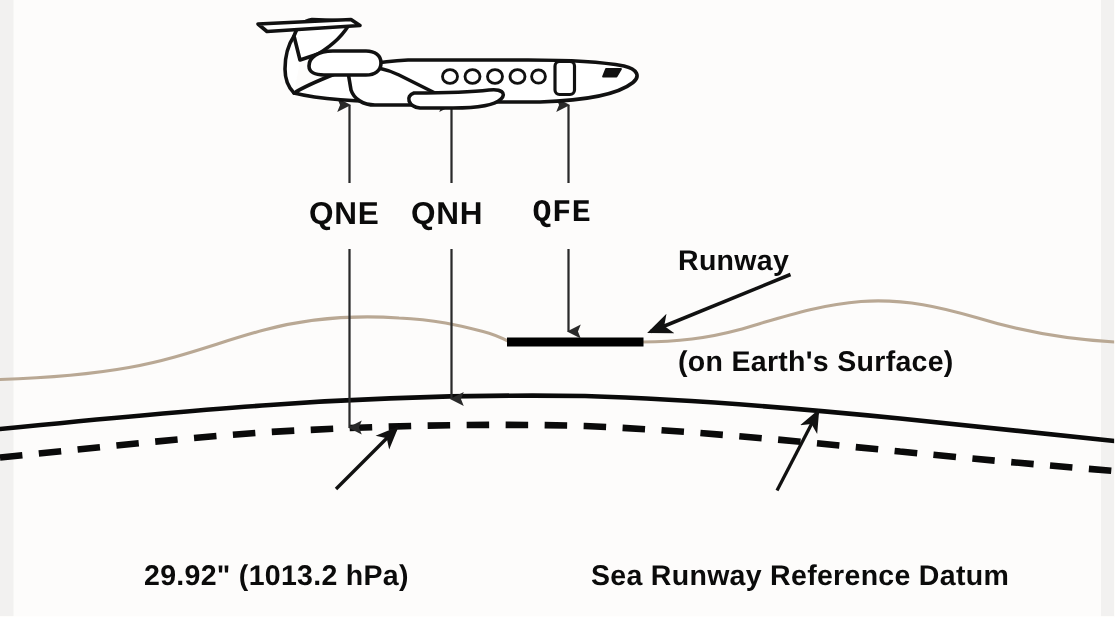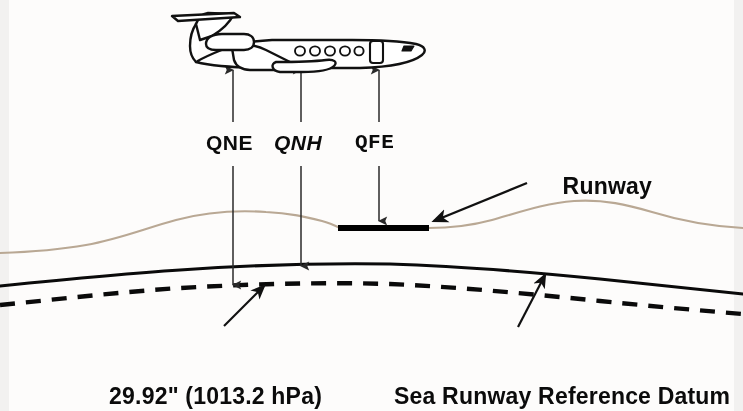--- a/index.html
+++ b/index.html
@@ -40,25 +40,25 @@
     font-weight: bold;
     line-height: 1.18;
     white-space: pre;
     letter-spacing: 0.2px;
   }
   .lbl-alt {
     font-size: 21px;
     letter-spacing: 0.5px;
   }
   .lbl-note {
-    font-size: 23px;
-    text-align: right;
+    font-size: 19px;
+    text-align: left;
   }
   #lbl-qne { left: 206px; top: 131px; }
-  #lbl-qnh { left: 274px; top: 131px; font-style: italic; }
+  #lbl-qnh { left: 274px; top: 131px; }
   #lbl-qfe { left: 355px; top: 131px; font-family: Liberation Mono, monospace; }
 
   #lbl-runway   { left: 452px; top: 119px; width: 200px; }
   #lbl-datum    { left: 96px;  top: 329px; width: 226px; }
   #lbl-sealevel { left: 394px; top: 329px; width: 288px; }
 </style>
 </head>
 <body>
 
 <div id="stage">
@@ -185,20 +185,21 @@
       <path d="M 404,46 L 414,46 L 411,51 L 402,51 Z" fill="#111111" stroke-width="1.2"></path>
     </g>
   </svg>
 
   <div class="lbl lbl-alt" id="lbl-qne">QNE</div>
   <div class="lbl lbl-alt" id="lbl-qnh">QNH</div>
   <div class="lbl lbl-alt" id="lbl-qfe">QFE</div>
 
   <div class="lbl lbl-note" id="lbl-runway">
     <div>Runway</div>
+    <div>(on Earth's Surface)</div>
   </div>
 
   <div class="lbl lbl-note" id="lbl-datum">
     <div>29.92" (1013.2 hPa)</div>
     
   </div>
 
   <div class="lbl lbl-note" id="lbl-sealevel">
     <div>Sea Runway Reference Datum</div>
     

